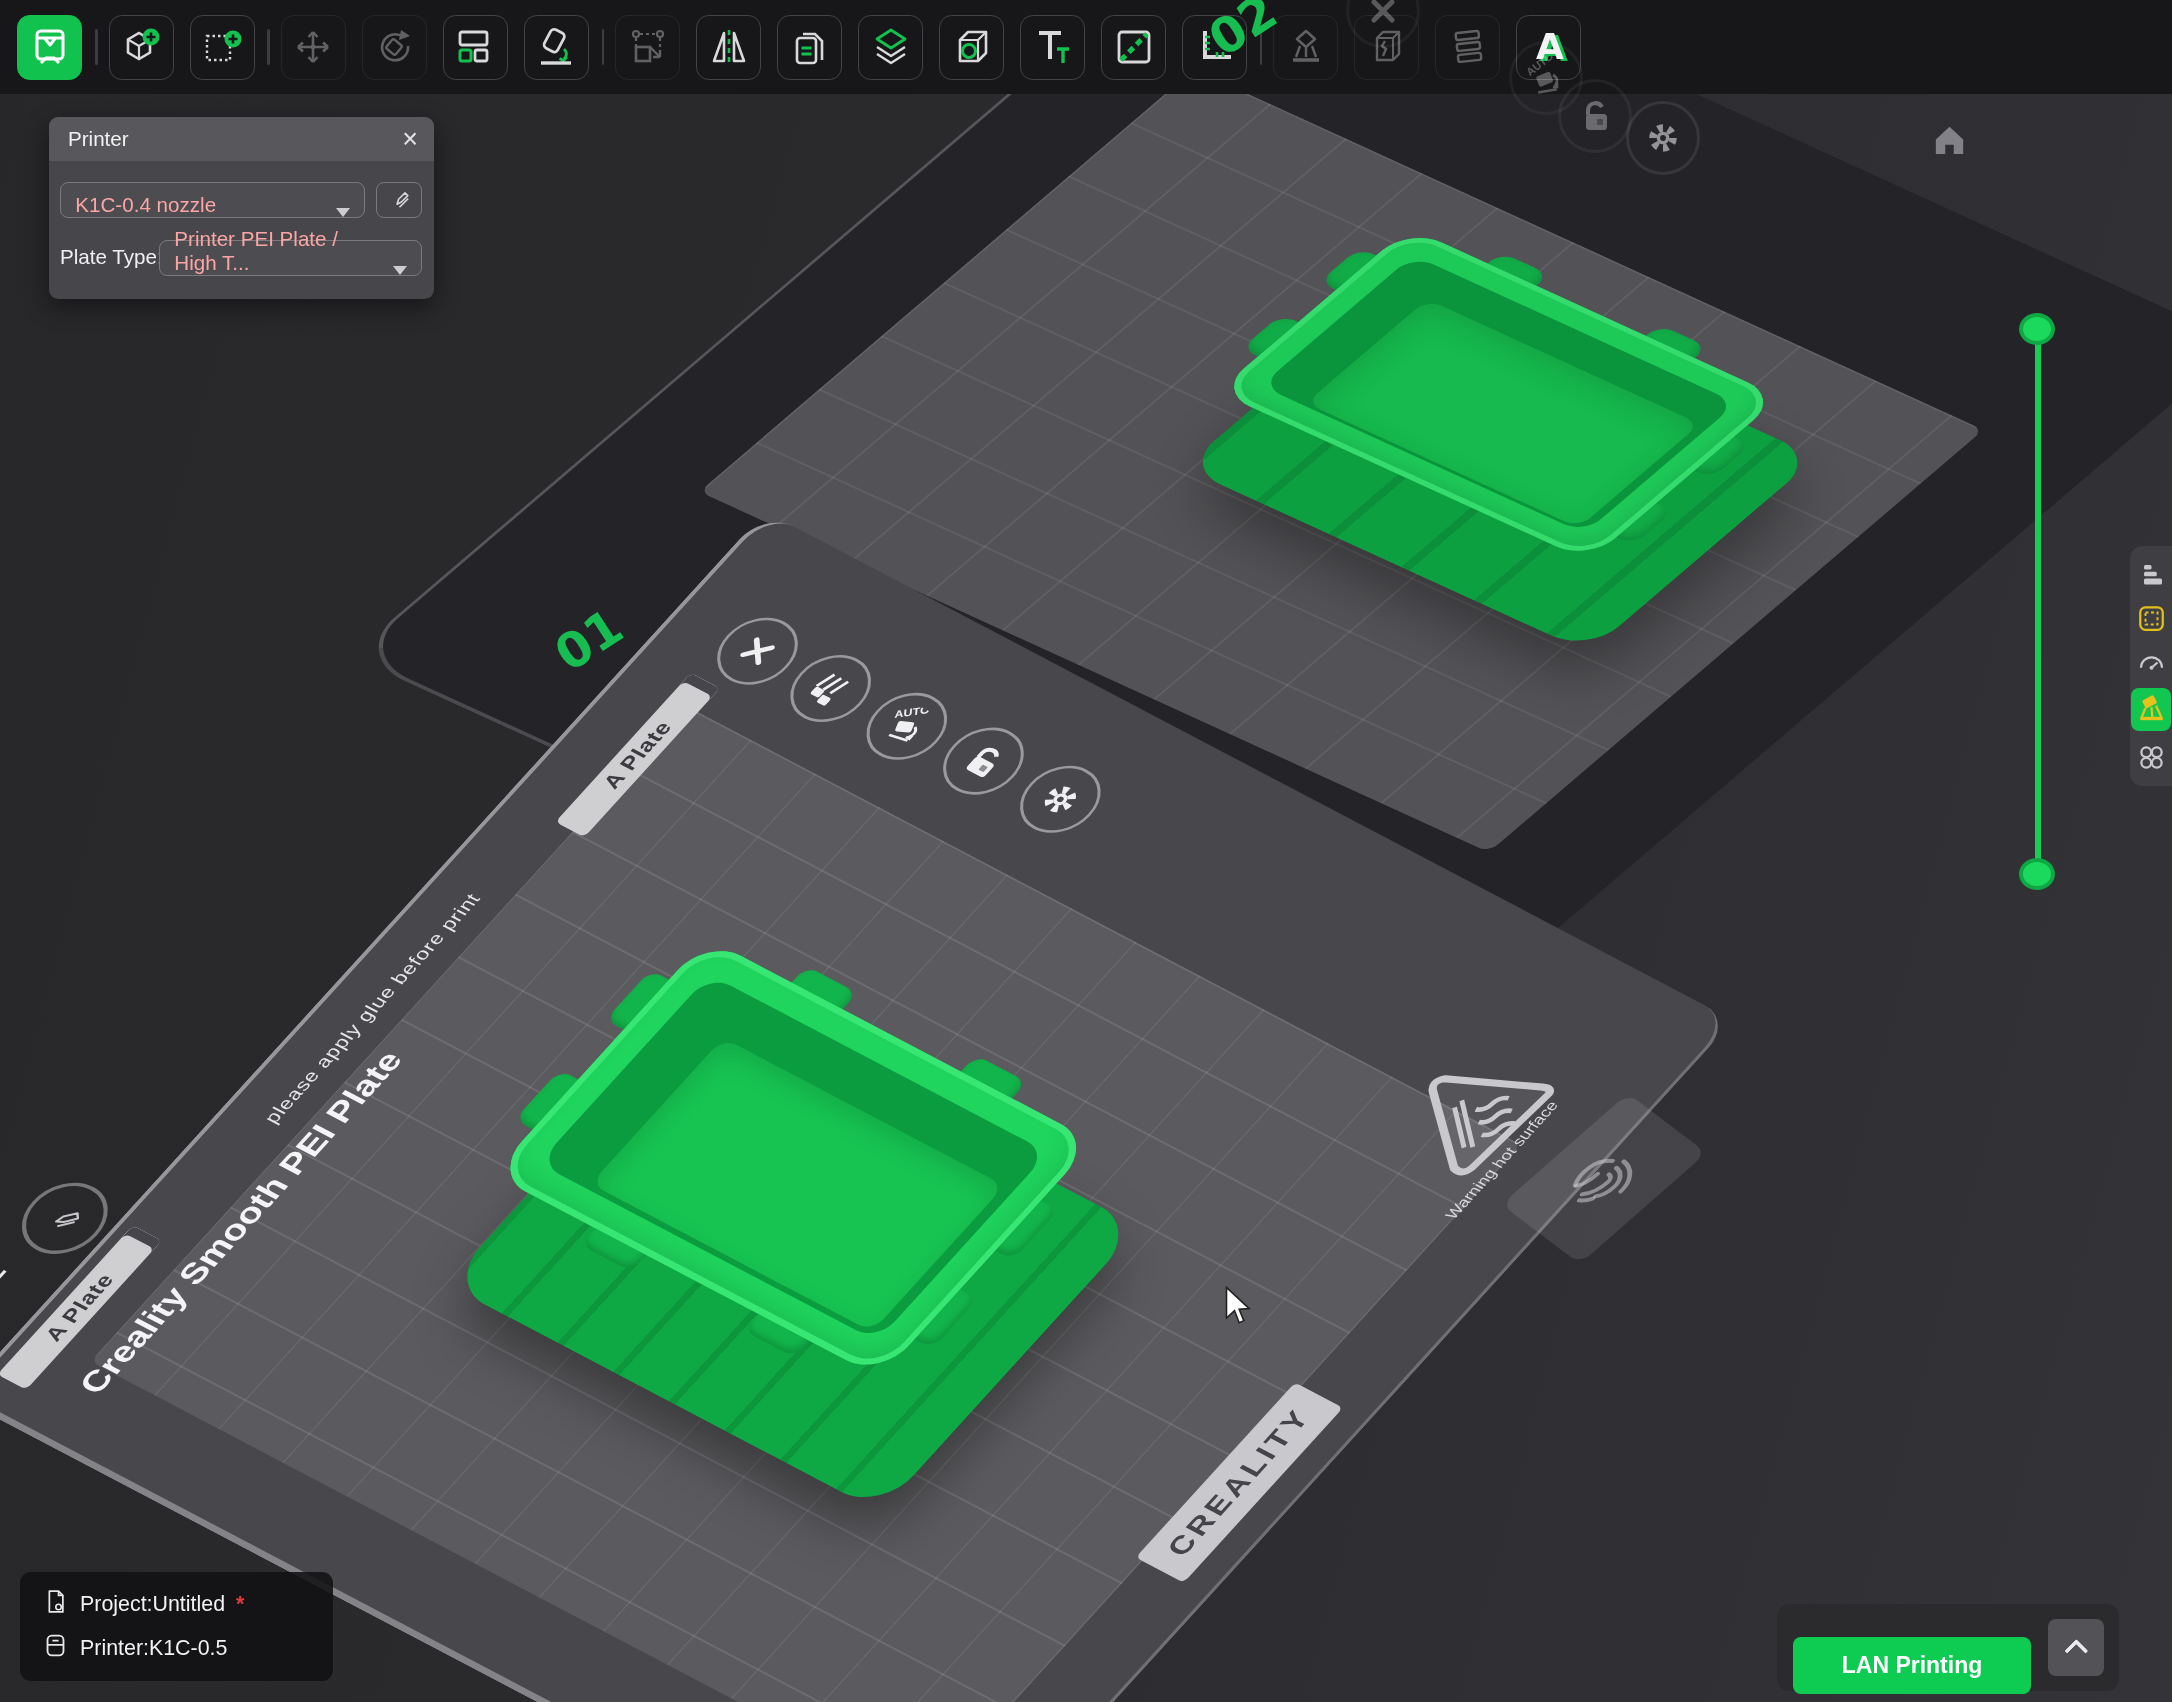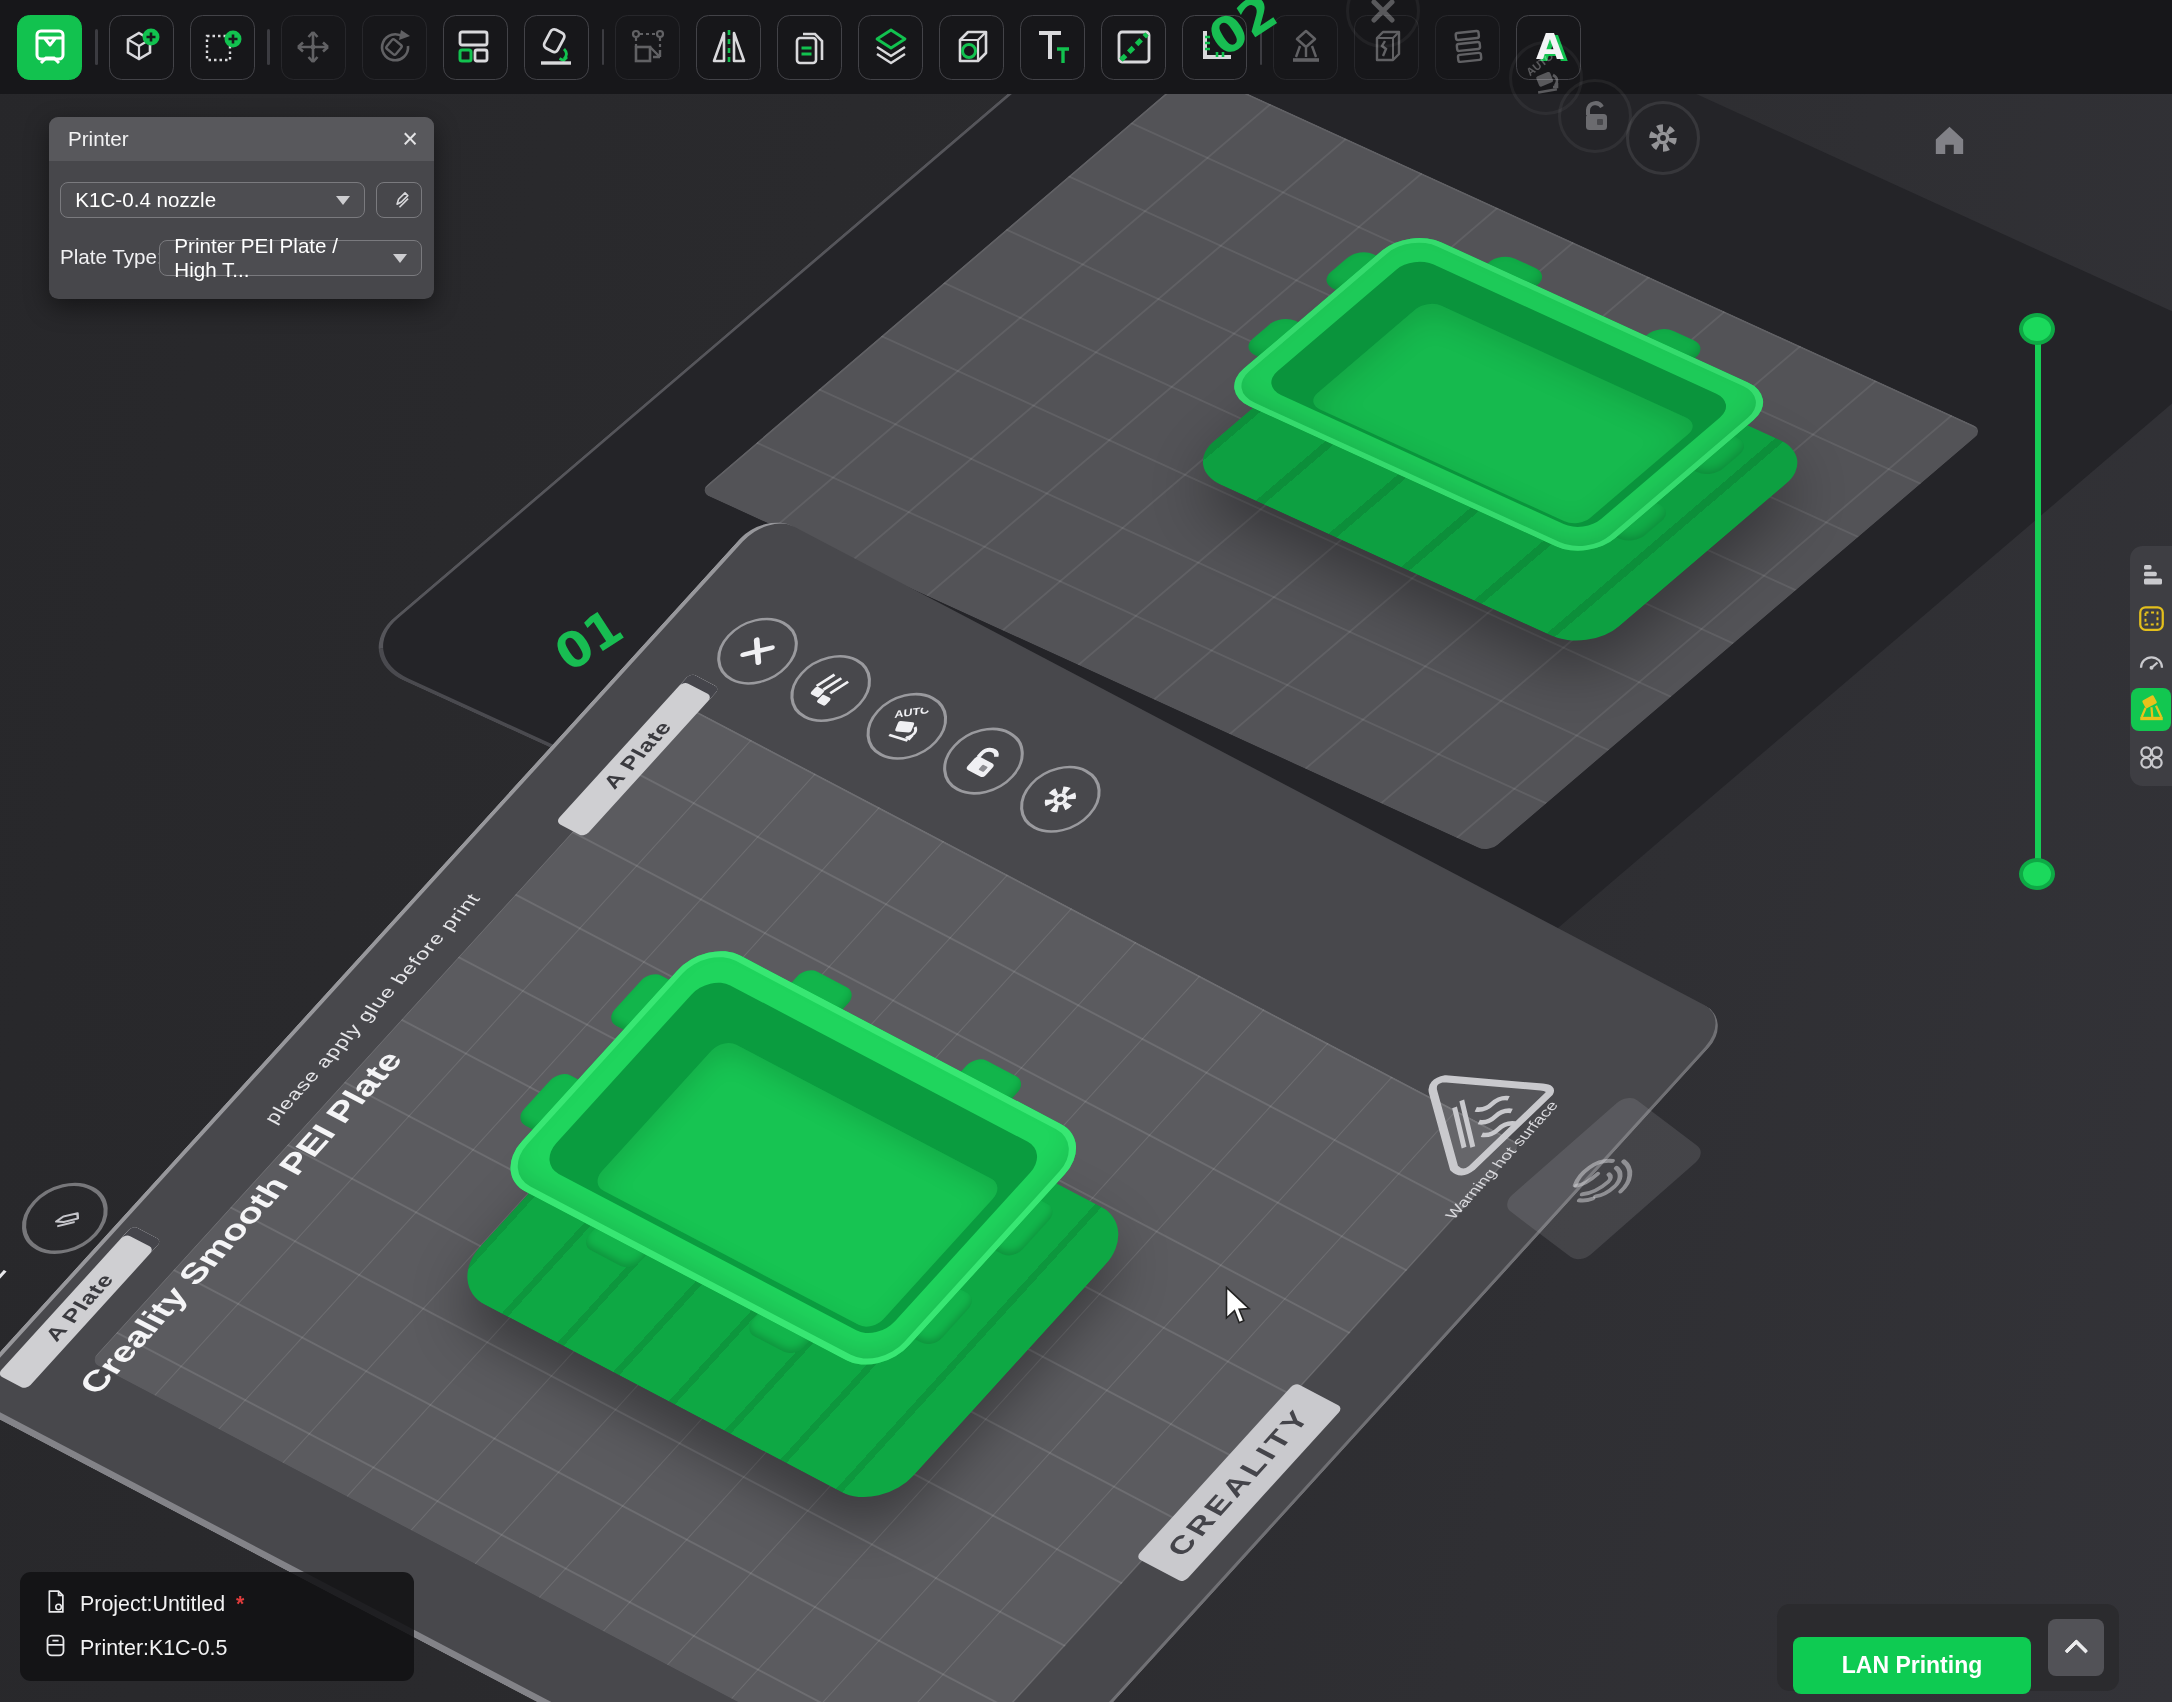--- a/index.html
+++ b/index.html
@@ -82,42 +82,42 @@
   .tile.active{background:#12c24f;border-color:#12c24f;}
   .tile.disabled{opacity:0.38;}
   .tsep{width:2.4px;height:36px;background:#3c3c41;border-radius:1.6px;margin:0 11px 0 -3.2px;flex:0 0 auto;}
   
   #printerPanel{position:absolute;left:19px;top:117px;width:385px;height:182px;z-index:30;border-radius:9.5px;
         background:#47474b;box-shadow:0 8px 24px rgba(0,0,0,0.45);margin-left:30px;}
   #printerPanel .hd{height:44px;background:#58585c;border-radius:9.5px 9.5px 0 0;display:flex;align-items:center;
         justify-content:space-between;padding:0 16px 0 19px;font-size:20.6px;color:#f2f2f3;}
   #printerPanel .close{font-size:27px;color:#e4e4e6;line-height:1;cursor:default;}
   .dd{position:absolute;background:#4d4d51;border:1.6px solid #7a7a7e;border-radius:8px;display:flex;
-        align-items:center;padding:0 14.3px;font-size:20.6px;color:#ffffff;box-sizing:border-box;justify-content:space-between;}
+        align-items:flex-end;padding:0 14.3px;font-size:20.6px;color:#fca5a5;box-sizing:border-box;justify-content:space-between;}
   .caret{width:0;height:0;border-left:7.1px solid transparent;border-right:7.1px solid transparent;
         border-top:9.5px solid #cdcdd0;margin-left:11px;flex:0 0 auto;}
   #dd-printer{left:11px;top:65px;width:305px;height:36px;}
   #btn-edit{position:absolute;left:327px;top:65px;width:46px;height:36px;border:1.6px solid #7a7a7e;border-radius:8px;
         display:flex;align-items:center;justify-content:center;box-sizing:border-box;}
   #lbl-plate-type{position:absolute;left:11px;top:128px;font-size:20.6px;color:#f0f0f2;}
   #dd-plate{left:110px;top:123px;width:263px;height:36px;}
   
   #rtabs{position:absolute;left:2130px;top:546px;width:42px;height:240px;background:#3e3e43;z-index:15;
         border-radius:12.7px 0 0 12.7px;display:flex;flex-direction:column;align-items:center;
         justify-content:space-between;padding:11px 0;box-sizing:border-box;}
   .rtab{width:36px;height:36px;display:flex;align-items:center;justify-content:center;}
   .rtab.active{background:#12c750;border-radius:8px;width:40px;height:43px;}
   #vslider{position:absolute;left:2019px;top:313px;z-index:6;width:36px;height:579px;}
   #vslider .line{position:absolute;left:16px;top:16px;width:5.6px;height:545px;background:#16cd55;border-radius:3.2px;}
   .handle{position:absolute;left:0;width:36px;height:32px;border-radius:50%;background:#1bd95c;
         border:4px solid #0ea945;box-sizing:border-box;}
   #h-top{top:0;} #h-bot{top:545px;}
   #homeBtn{position:absolute;left:1929px;top:119px;z-index:6;}
   
-  #infoPanel{position:absolute;left:20px;top:1572px;width:394px;height:109px;background:rgba(17,17,19,0.88);
+  #infoPanel{position:absolute;left:20px;top:1572px;width:313px;height:109px;background:rgba(17,17,19,0.88);
         border-radius:11px;z-index:30;padding:16px 22px;box-sizing:border-box;display:flex;
         flex-direction:column;justify-content:space-between;}
   .info-row{display:flex;align-items:center;gap:11px;font-size:21.4px;color:#f2f2f3;}
   .star{color:#e03c3c;font-size:21.4px;font-weight:bold;}
   .actgrp{position:absolute;width:342px;height:87px;background:#2b2b2e;border-radius:12.7px;z-index:30;}
   #grp-slice{left:1777px;top:1509px;} #grp-lan{left:1777px;top:1604px;}
   .bigbtn{position:absolute;left:16px;top:15px;width:238px;height:57px;border-radius:8px;display:flex;
         align-items:center;justify-content:center;font-size:23px;font-weight:bold;color:#ffffff;}
   #btn-slice{background:#5c5c60;} #btn-lan{background:#0ecb52;margin-top:18px;}
   .chevbtn{position:absolute;left:271px;top:15px;width:56px;height:57px;background:#525257;border-radius:8px;

